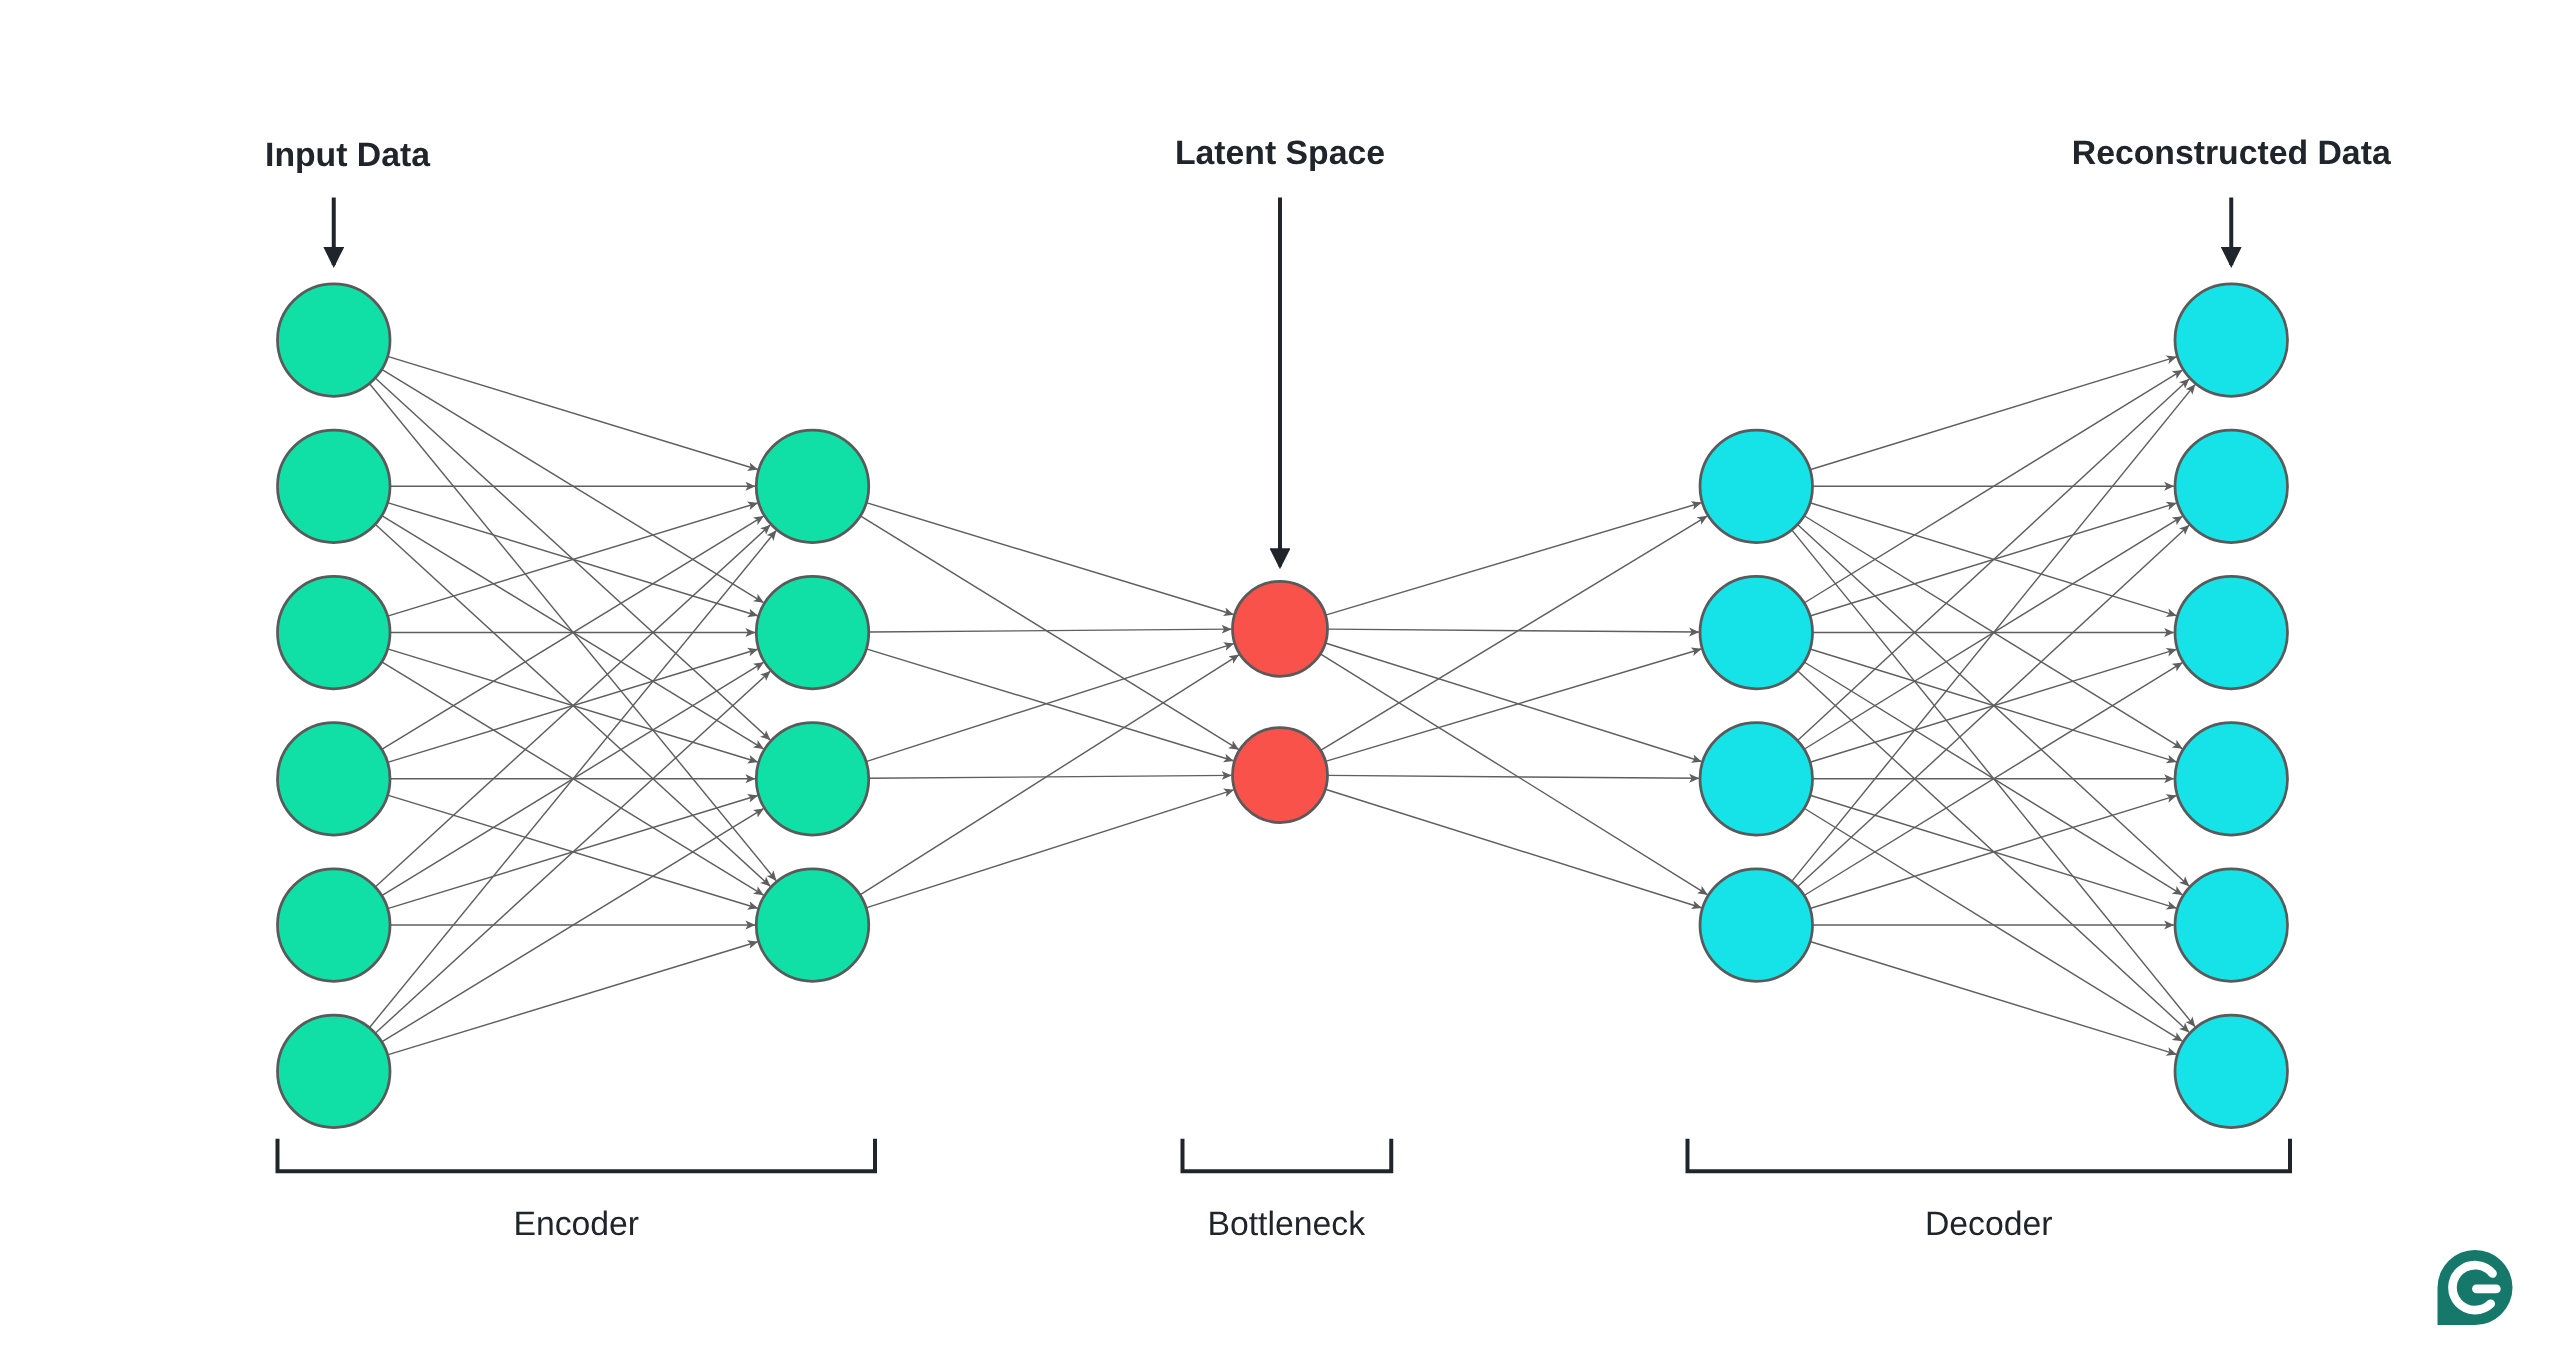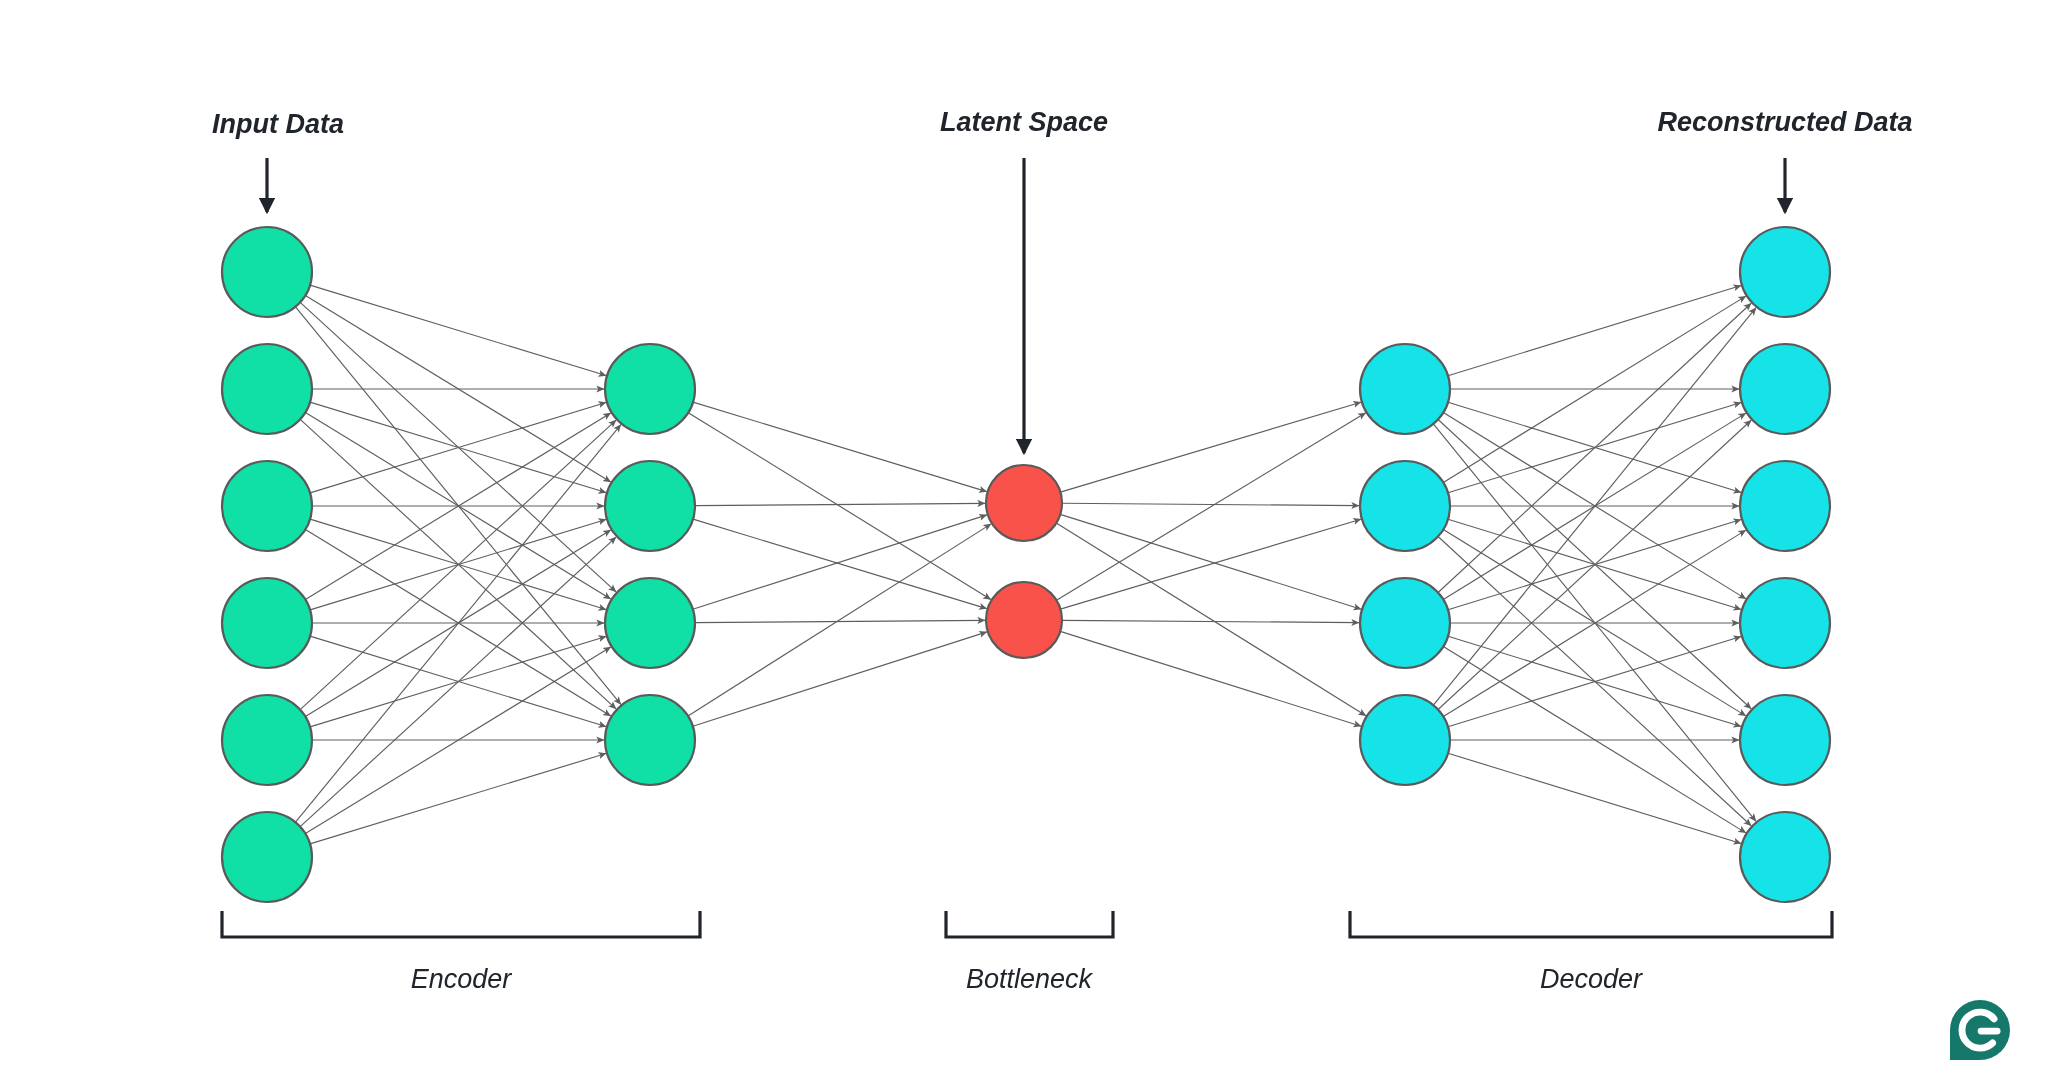--- a/index.html
+++ b/index.html
@@ -13,21 +13,20 @@
     height: 1092px;
     position: relative;
     overflow: hidden;
     font-family: "Liberation Sans", sans-serif;
   }
   #diagram-root {
     position: absolute;
     top: 0; left: 0;
     width: 2048px;
     height: 1092px;
-    font-style: italic;
   }
   svg.canvas {
     display: block;
     width: 2048px;
     height: 1092px;
   }
   .layer-label {
     font-family: "Liberation Sans", sans-serif;
     font-size: 27px;
     font-weight: bold;

